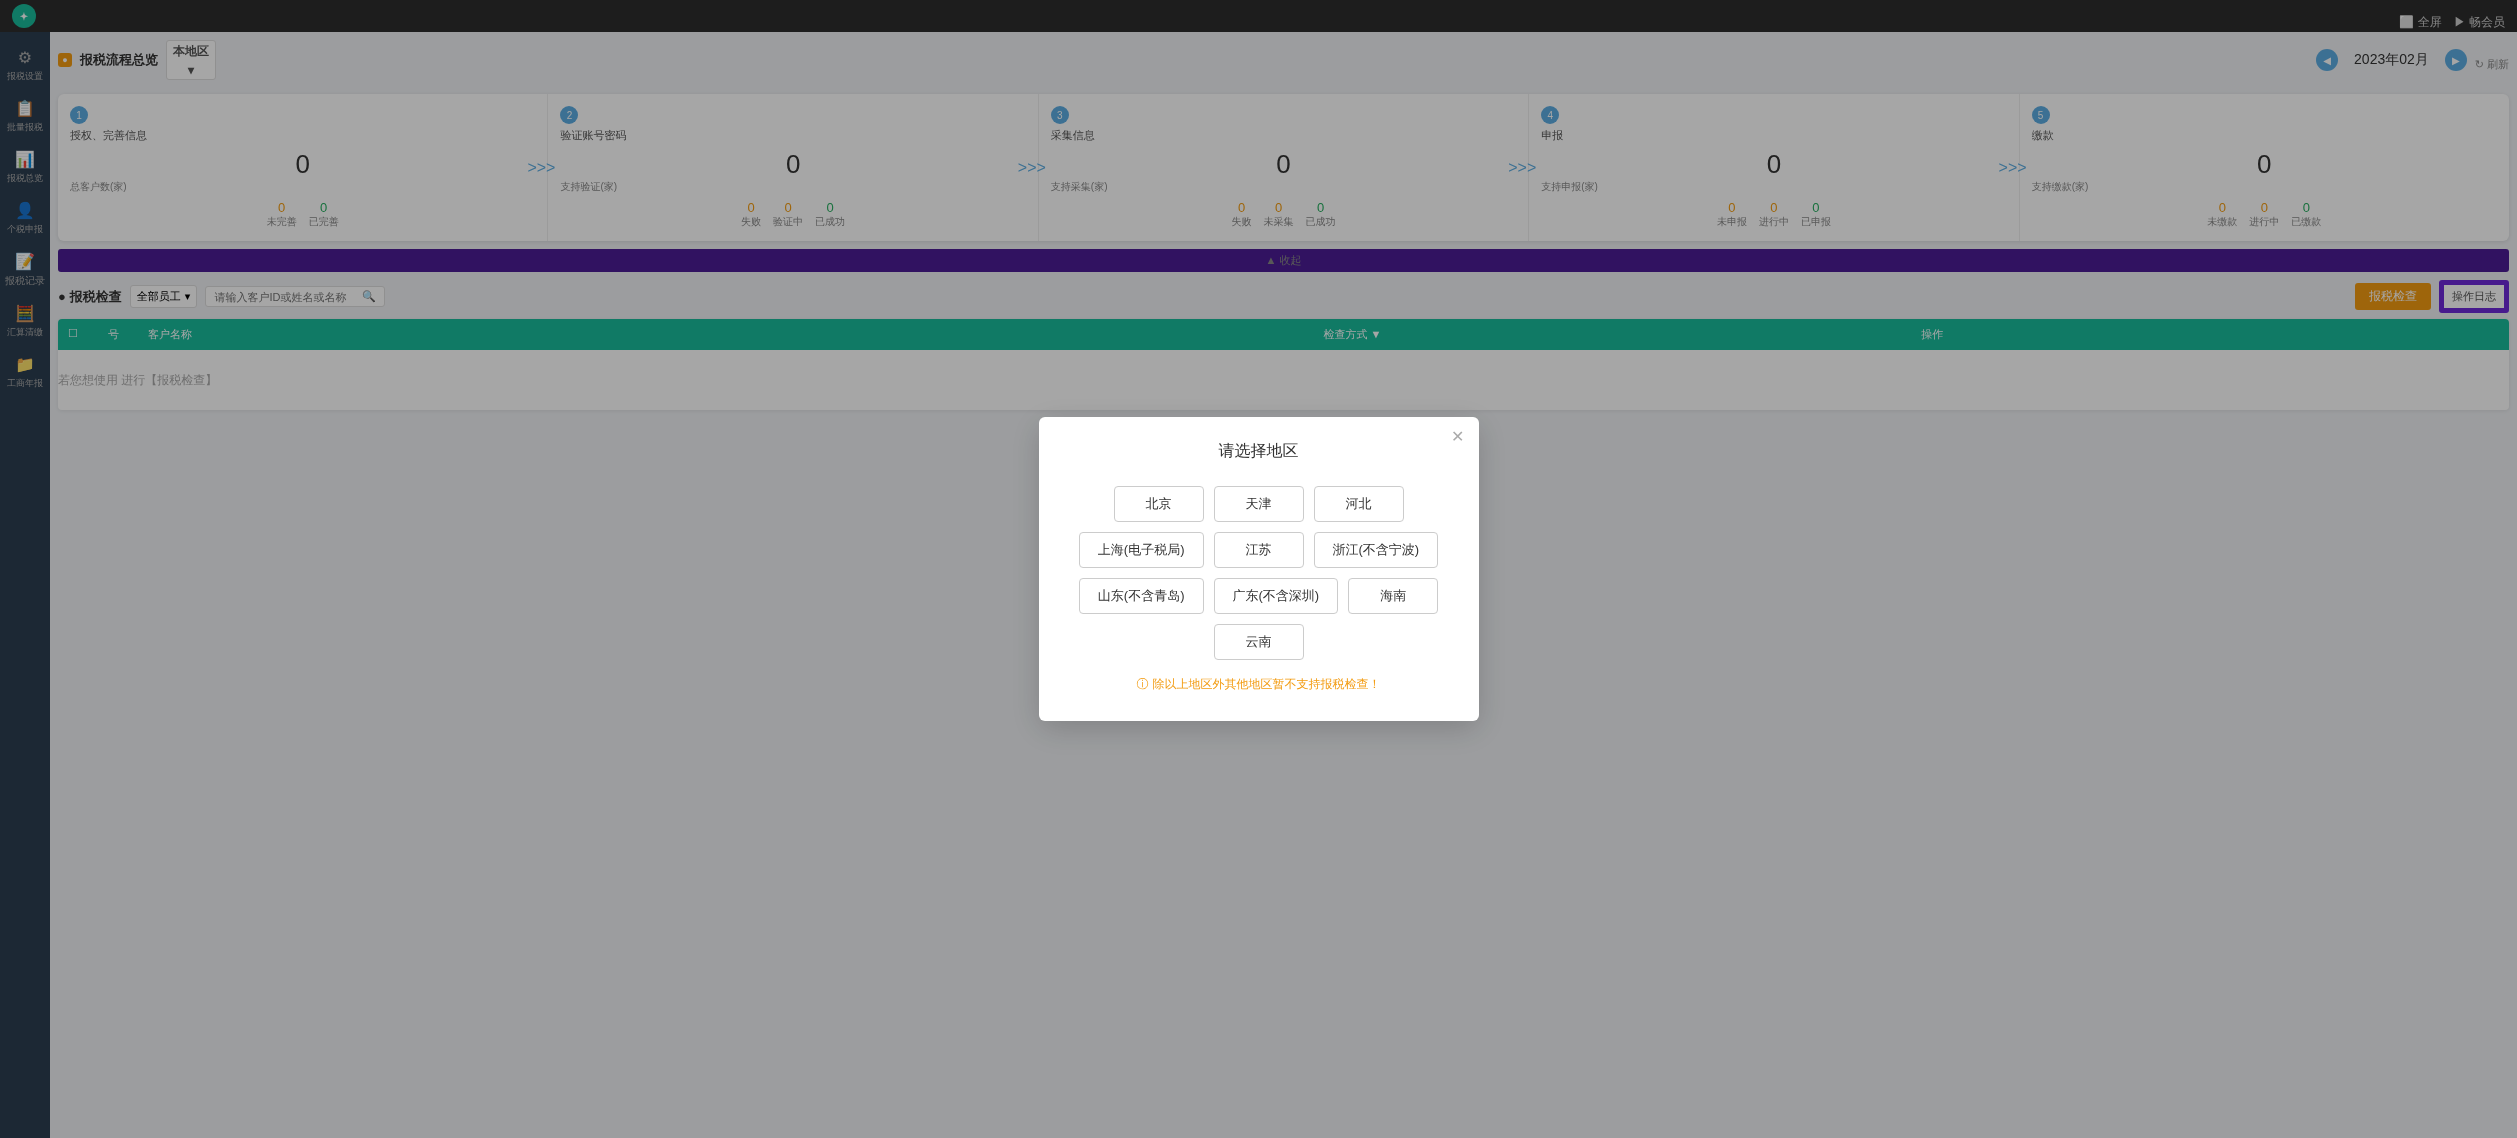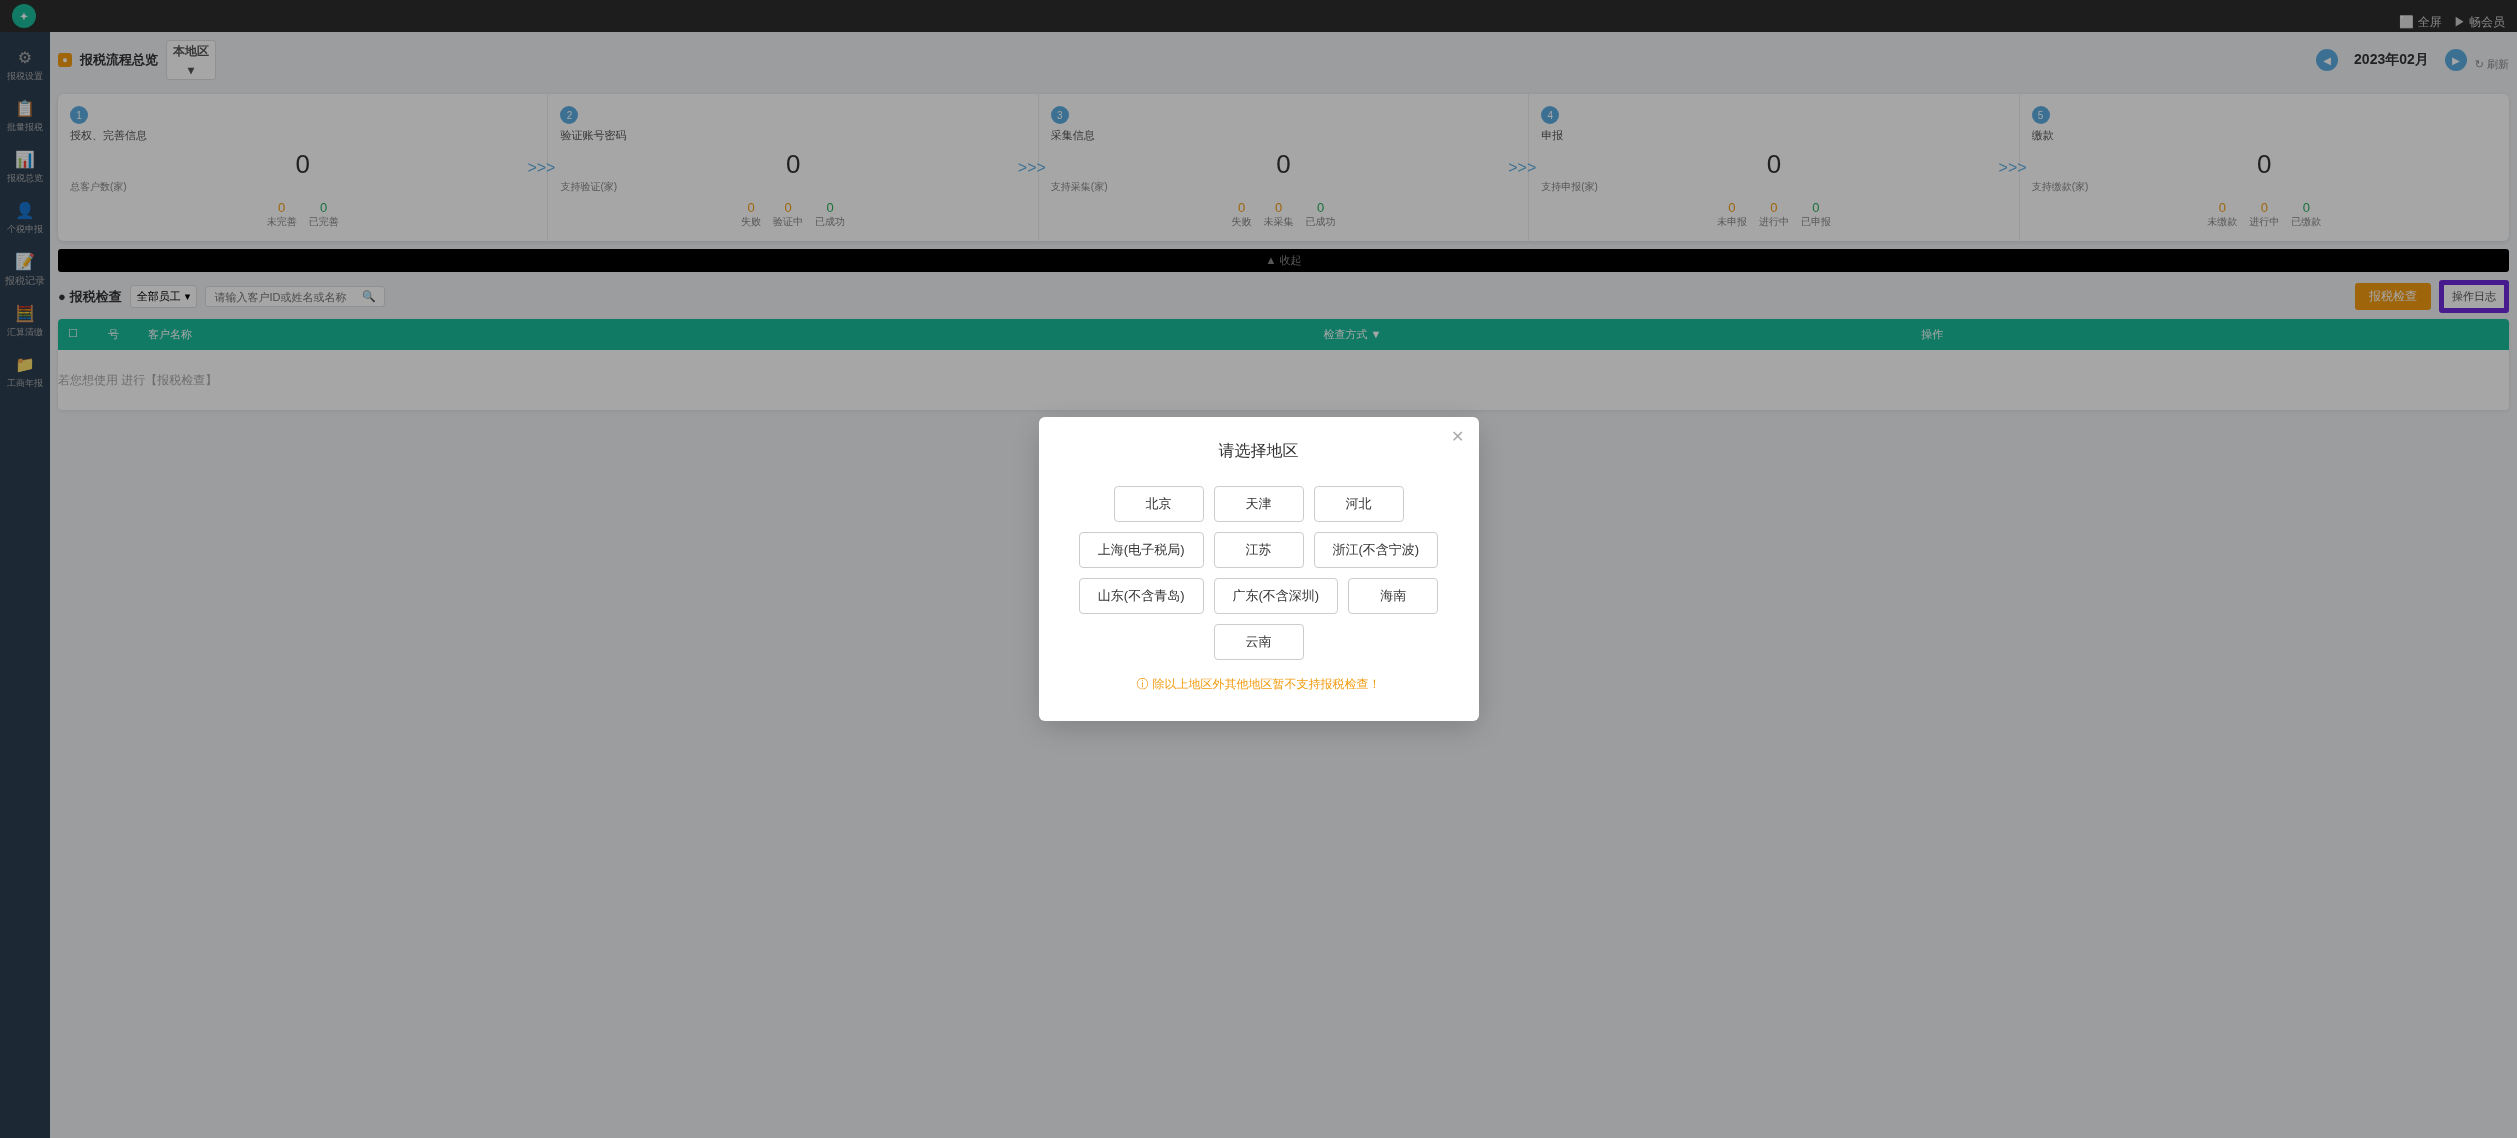--- a/index.html
+++ b/index.html
@@ -98,21 +98,21 @@
     .date-nav {
       display: flex; align-items: center; justify-content: center; gap: 16px;
       margin-bottom: 8px;
     }
     .date-nav-btn {
       width: 22px; height: 22px;
       background: #5dade2; border-radius: 50%;
       display: flex; align-items: center; justify-content: center;
       color: white; cursor: pointer; font-size: 10px;
     }
-    .date-nav-text { font-size: 14px; color: #333; font-weight: 700; }
+    .date-nav-text { font-size: 14px; color: #333; font-weight: 400; }
 
     
     .process-cards {
       display: flex; gap: 0;
       background: white;
       border-radius: 6px;
       overflow: hidden;
       box-shadow: 0 1px 4px rgba(0,0,0,0.1);
       margin-bottom: 8px;
     }
@@ -139,21 +139,21 @@
     .process-card-stat { text-align: center; font-size: 10px; }
     .process-card-stat .val { font-size: 13px; color: #f39c12; }
     .process-card-stat .lbl { color: #888; }
     .process-card-stat .val.green { color: #27ae60; }
     .arrow-right {
       position: absolute; right: -8px; top: 50%; transform: translateY(-50%);
       color: #5dade2; font-size: 16px; z-index: 1;
     }
     .collapse-bar {
       text-align: center; padding: 4px; cursor: pointer; color: #888; font-size: 11px;
-      background: #000000; border-radius: 3px; margin-bottom: 8px;
+      background: #4c1d95; border-radius: 3px; margin-bottom: 8px;
     }
 
     
     .tax-check-header {
       display: flex; align-items: center; gap: 8px; margin-bottom: 6px;
     }
     .tax-check-title {
       font-size: 13px; font-weight: bold; color: #333;
       display: flex; align-items: center; gap: 4px;
     }

